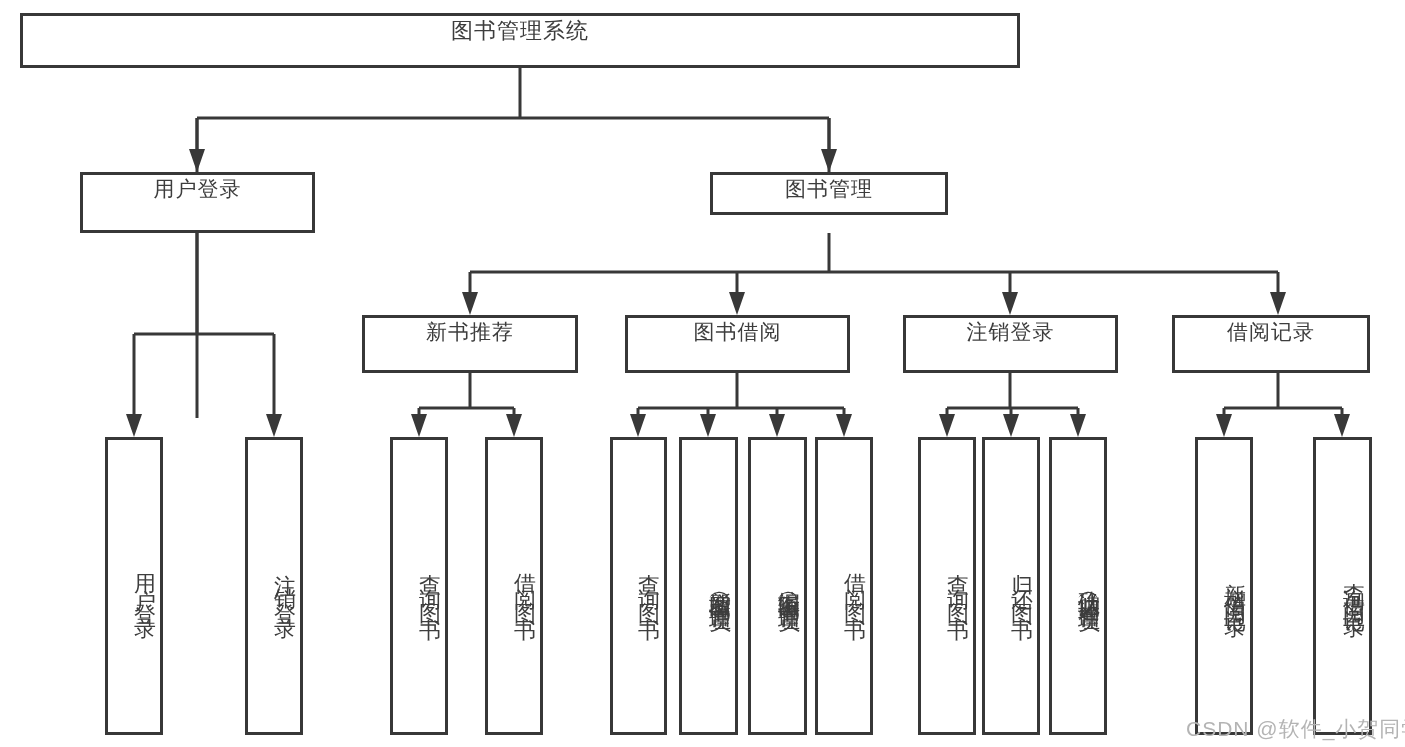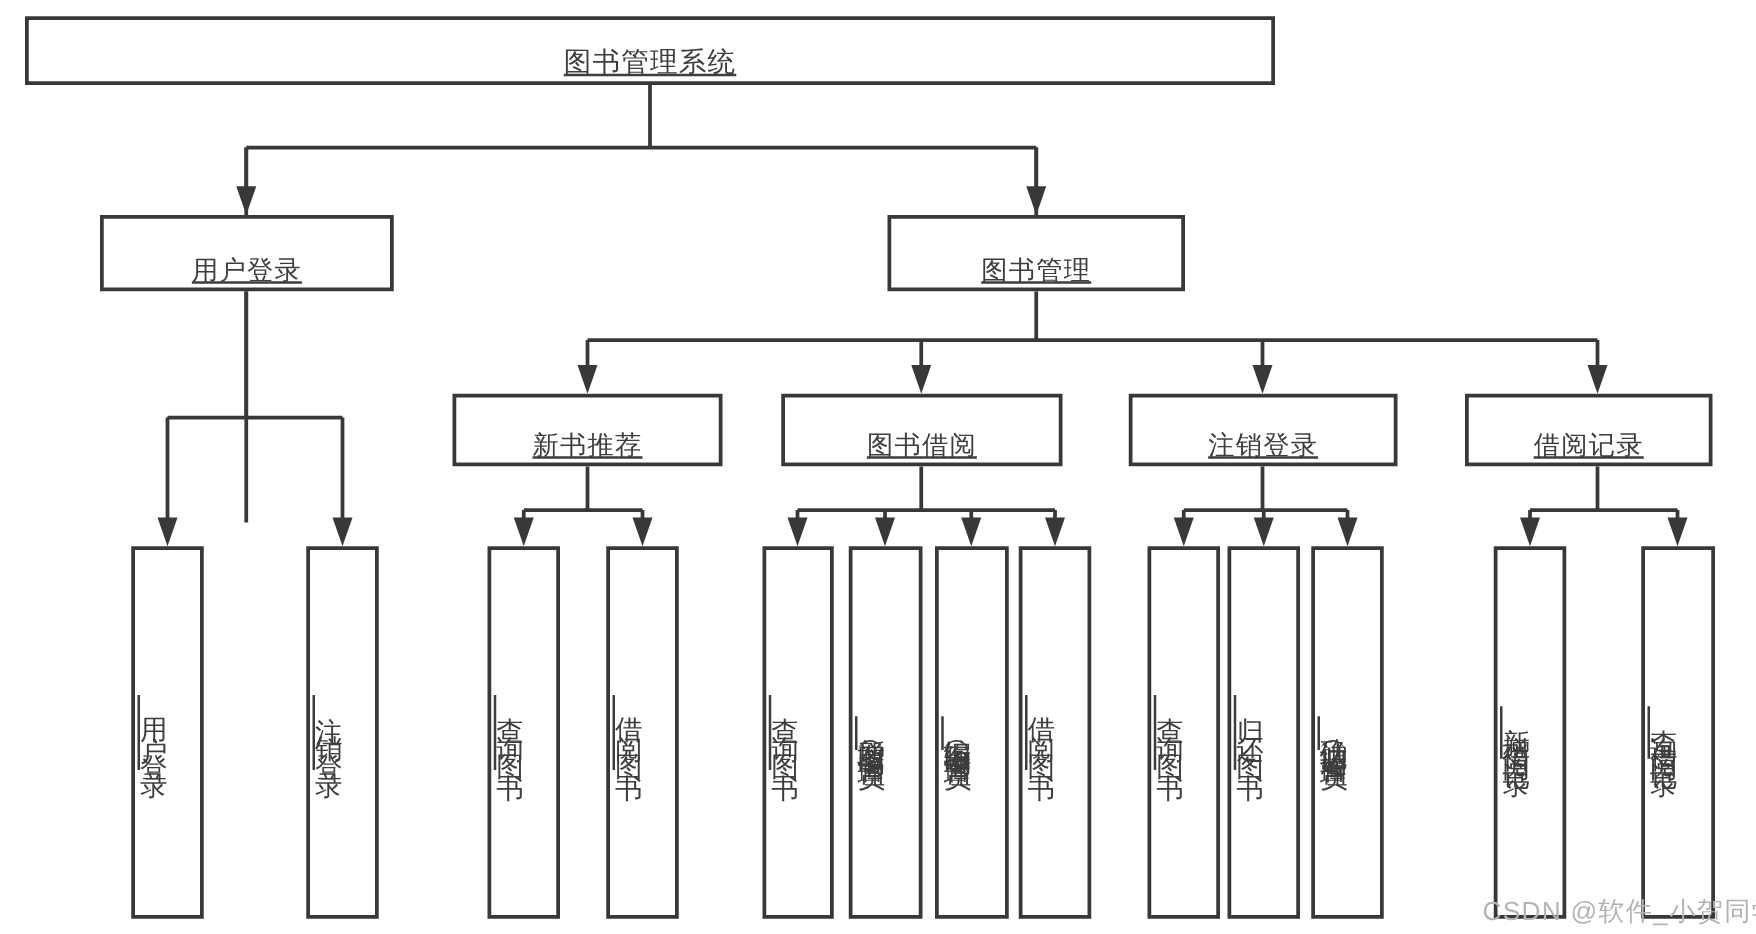--- a/index.html
+++ b/index.html
@@ -26,44 +26,43 @@
     width: 1405px;
     height: 747px;
     z-index: 1;
   }
   .node {
     position: absolute;
     background: #ffffff;
     border: 3px solid var(--line, #383838);
     color: var(--text, #3d3d3d);
     display: flex;
-    align-items: flex-end;
+    align-items: flex-start;
     justify-content: center;
     z-index: 2;
-    text-decoration: underline;
   }
   .hbox { font-size: 21px; letter-spacing: 1px; }
   .hbox.root { font-size: 22px; }
   .vbox {
     writing-mode: vertical-rl;
     text-orientation: mixed;
     font-size: 22px;
     top: 437px;
     height: 298px;
     width: 58px;
   }
   .ls-s { letter-spacing: 15px; }  
   .ls-m { letter-spacing: 7px; }   
   .ls-l { letter-spacing: 3px; }   
 
   
   .n-root { left: 20px; top: 13px; width: 1000px; height: 55px; }
   
   .n-user-login { left: 80px;  top: 172px; width: 235px; height: 61px; }
-  .n-book-mgmt  { left: 710px; top: 172px; width: 238px; height: 61px; }
+  .n-book-mgmt  { left: 710px; top: 172px; width: 238px; height: 43px; }
   
   .n-l3 { top: 315px; height: 58px; }
   .n-new-book   { left: 362px;  width: 216px; }
   .n-borrow     { left: 625px;  width: 225px; }
   .n-current    { left: 903px;  width: 215px; }
   .n-records    { left: 1172px; width: 198px; }
   
   .n-g1a { left: 105px; }
   .n-g1b { left: 245px; }
   .n-g2a { left: 390px; }

